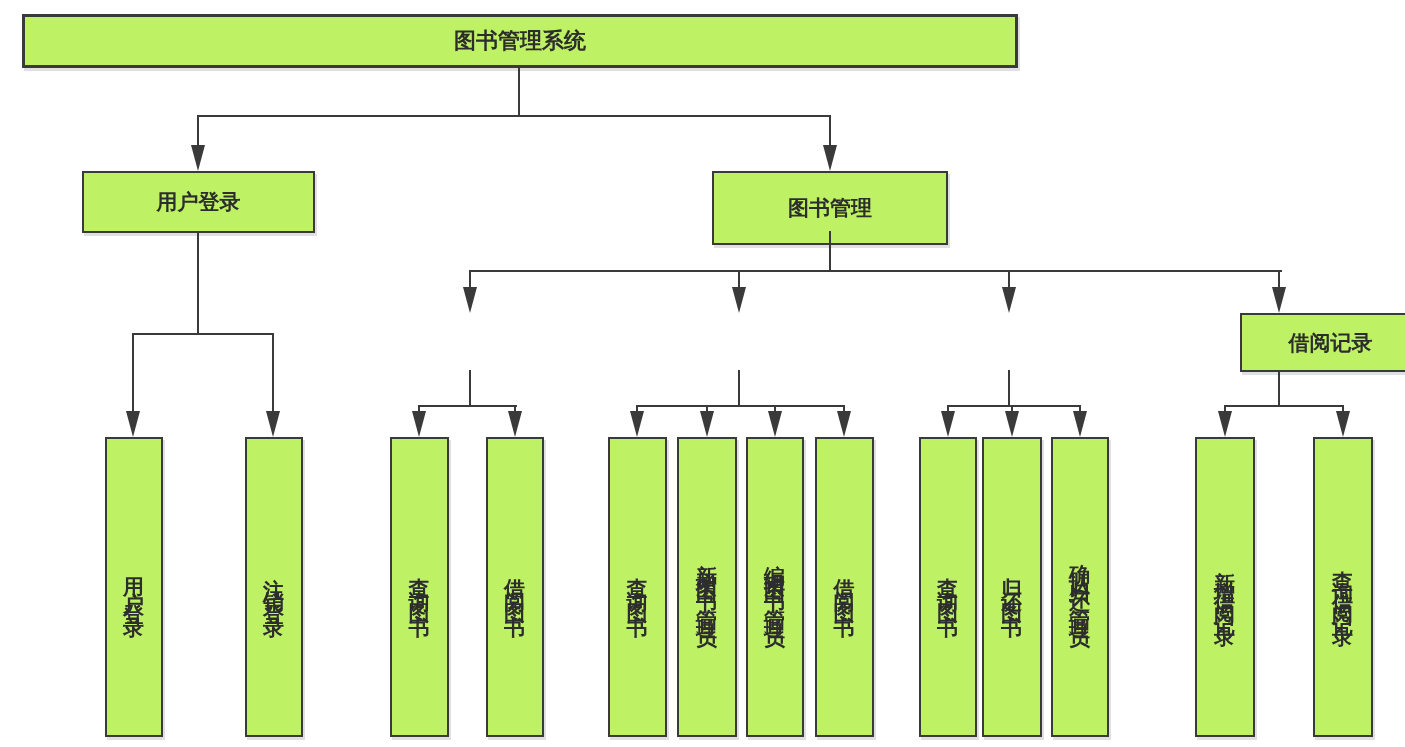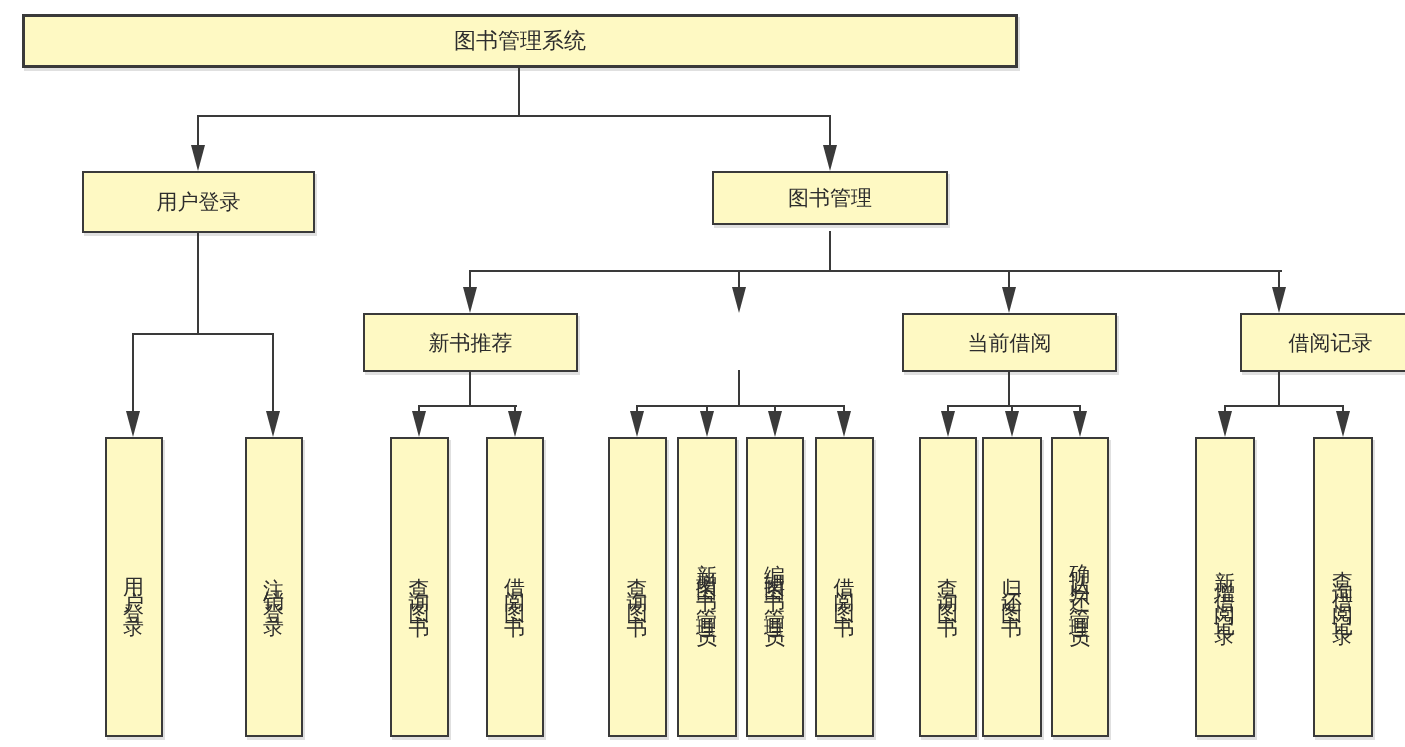--- a/index.html
+++ b/index.html
@@ -1,24 +1,25 @@
 <!DOCTYPE html>
 <html><head>
 <meta charset="utf-8">
 <style>
   html,body{margin:0;padding:0;background:#ffffff;}
   #canvas{
     position:relative;width:1405px;height:747px;background:#ffffff;overflow:hidden;
     font-family:"Liberation Sans","DejaVu Sans",sans-serif;color:#2d2d2d;
   }
   .box{
-    position:absolute;box-sizing:border-box;background:#fef9c3;
+    position:absolute;box-sizing:border-box;background:#bef264;
     border:2px solid #3a3a3a;display:flex;align-items:center;justify-content:center;
     box-shadow:2px 3px 0 rgba(0,0,0,0.12);
     text-align:center;
+    font-weight:bold;
   }
   .root{border-width:3px;font-size:22px;}
   .lvl{font-size:21px;}
   .leaf{font-size:21px;}
   .vtext{
     writing-mode:vertical-rl;text-orientation:mixed;white-space:nowrap;line-height:1;
   }
   .ls-wide{letter-spacing:13px;}
   .ls-mid{letter-spacing:11px;}
   .ls-tight{letter-spacing:9px;}
@@ -39,30 +40,24 @@
 
 <div id="canvas">
 
   <div class="box root" style="left:22px;top:14px;width:996px;height:54px">
     <span>图书管理系统</span>
   </div>
 
   <div class="box lvl" style="left:82px;top:171px;width:233px;height:62px">
     <span>用户登录</span>
   </div>
-  <div class="box lvl" style="left:712px;top:171px;width:236px;height:54px">
+  <div class="box lvl" style="left:712px;top:171px;width:236px;height:74px">
     <span>图书管理</span>
   </div>
 
-  <div class="box lvl" style="left:363px;top:313px;width:215px;height:59px">
-    <span>新书推荐</span>
-  </div>
-  <div class="box lvl" style="left:902px;top:313px;width:215px;height:59px">
-    <span>当前借阅</span>
-  </div>
   <div class="box lvl" style="left:1240px;top:313px;width:181px;height:59px">
     <span>借阅记录</span>
   </div>
 
   <div class="box leaf" style="left:105px;top:437px;width:58px;height:300px">
     <span class="vtext ls-wide">用户登录</span>
   </div>
   <div class="box leaf" style="left:245px;top:437px;width:58px;height:300px">
     <span class="vtext ls-wide">注销登录</span>
   </div>

